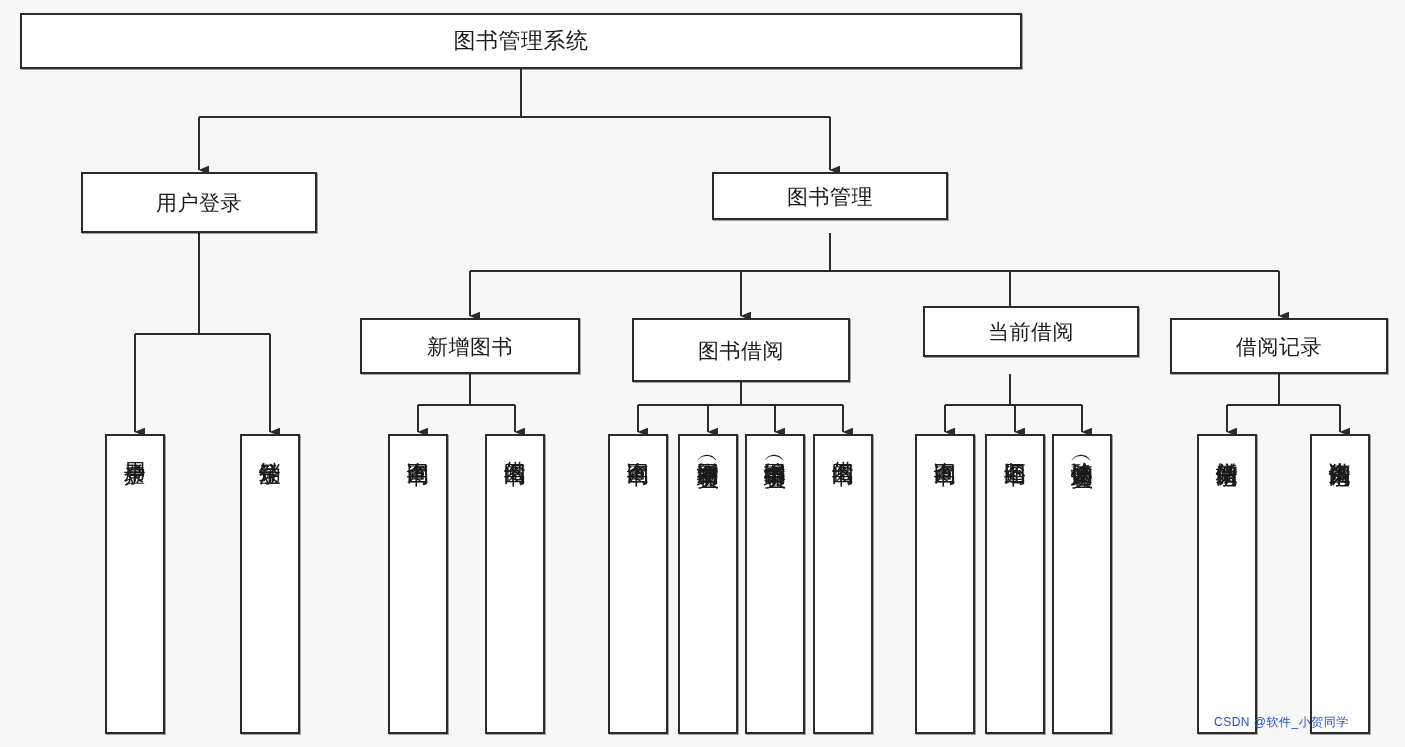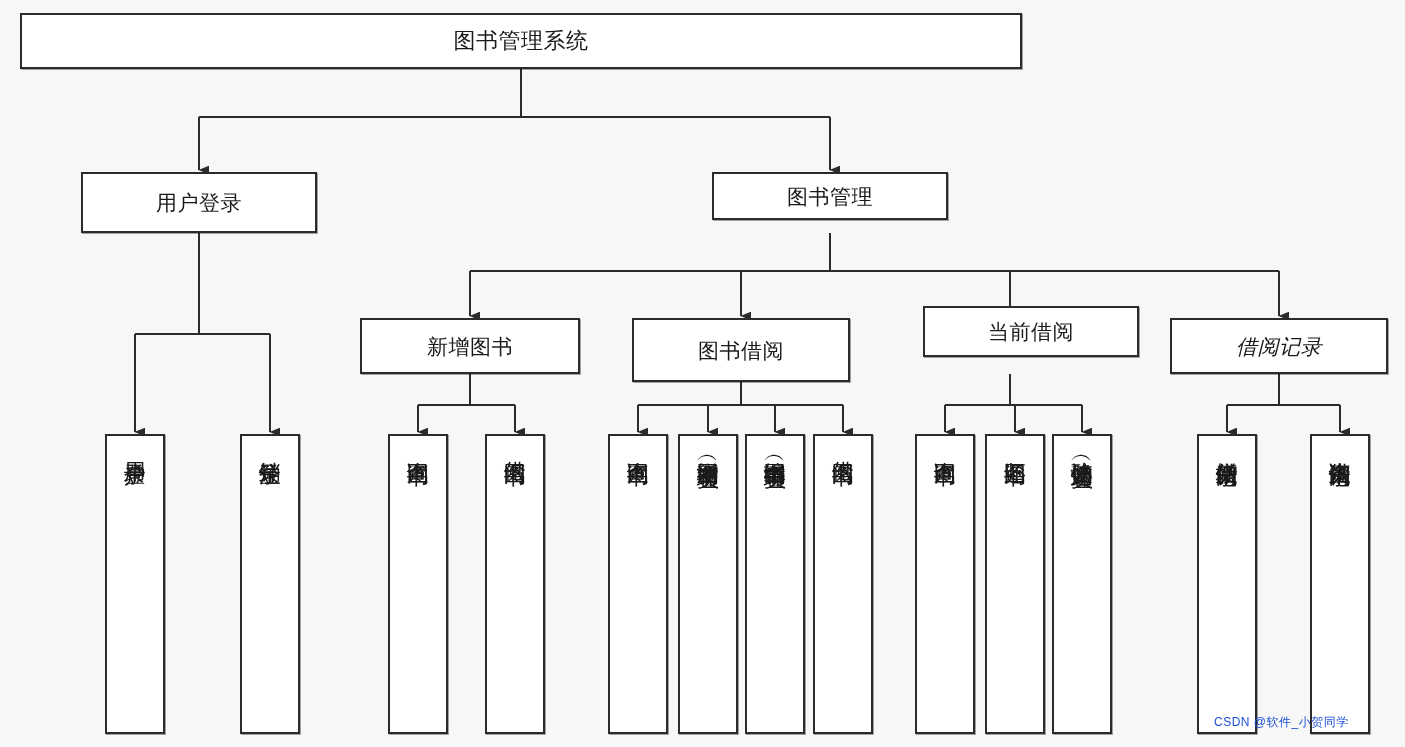--- a/index.html
+++ b/index.html
@@ -127,21 +127,21 @@
       </div>
       <div class="node horizontal" style="left: 360px; top: 318px; width: 220px; height: 56px;">
         <span class="node-label">新增图书</span>
       </div>
       <div class="node horizontal" style="left: 632px; top: 318px; width: 218px; height: 64px;">
         <span class="node-label">图书借阅</span>
       </div>
       <div class="node horizontal" style="left: 902px; top: 306px; width: 216px; height: 51px; margin-left: 21px;">
         <span class="node-label">当前借阅</span>
       </div>
-      <div class="node horizontal" style="left: 1170px; top: 318px; width: 218px; height: 56px; font-style: italic;">
+      <div class="node horizontal" style="left: 1170px; top: 318px; width: 218px; height: 56px;">
         <span class="node-label">借阅记录</span>
       </div>
       <div class="node vertical" style="left: 105px; top: 434px; width: 60px; height: 300px;">
         <span class="node-label">用户登录</span>
       </div>
       <div class="node vertical" style="left: 240px; top: 434px; width: 60px; height: 300px;">
         <span class="node-label">注销登录</span>
       </div>
       <div class="node vertical" style="left: 388px; top: 434px; width: 60px; height: 300px;">
         <span class="node-label">查询图书</span>

